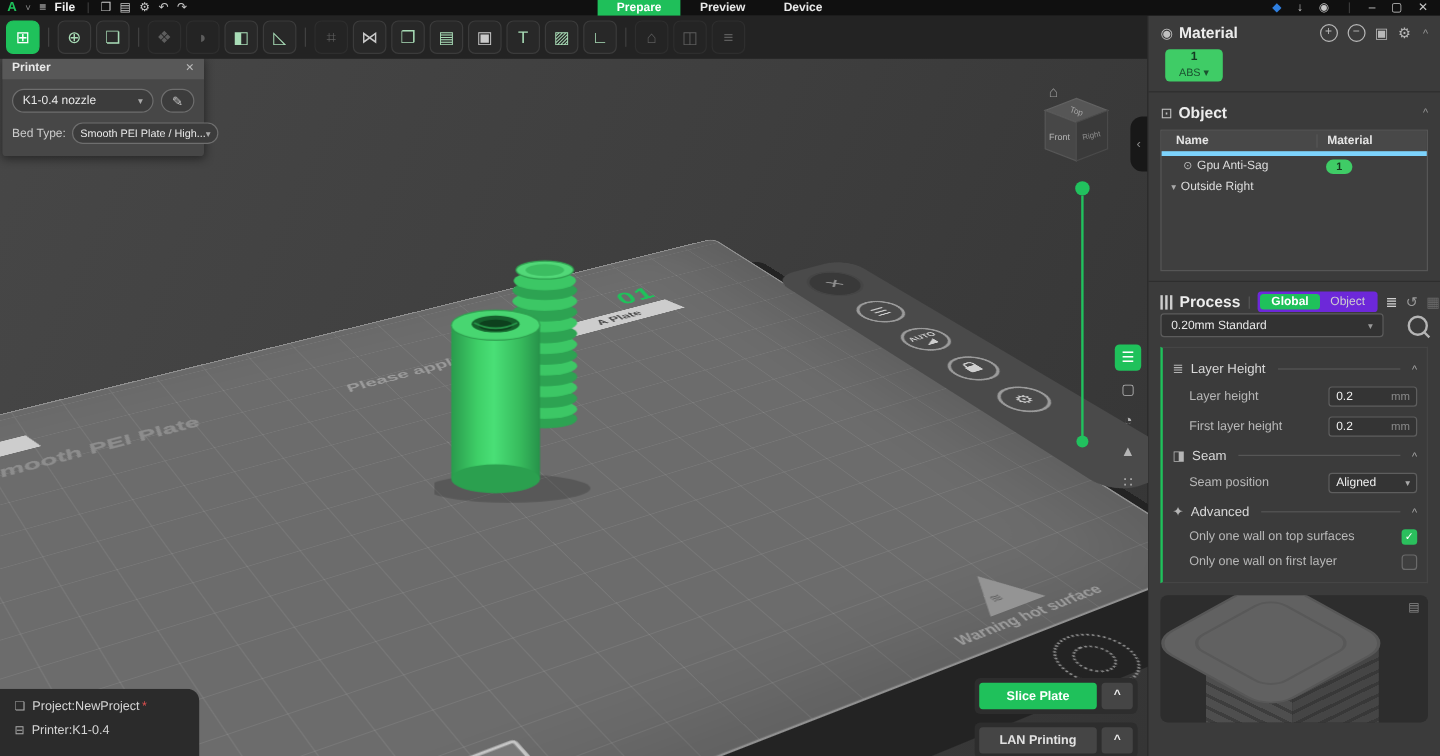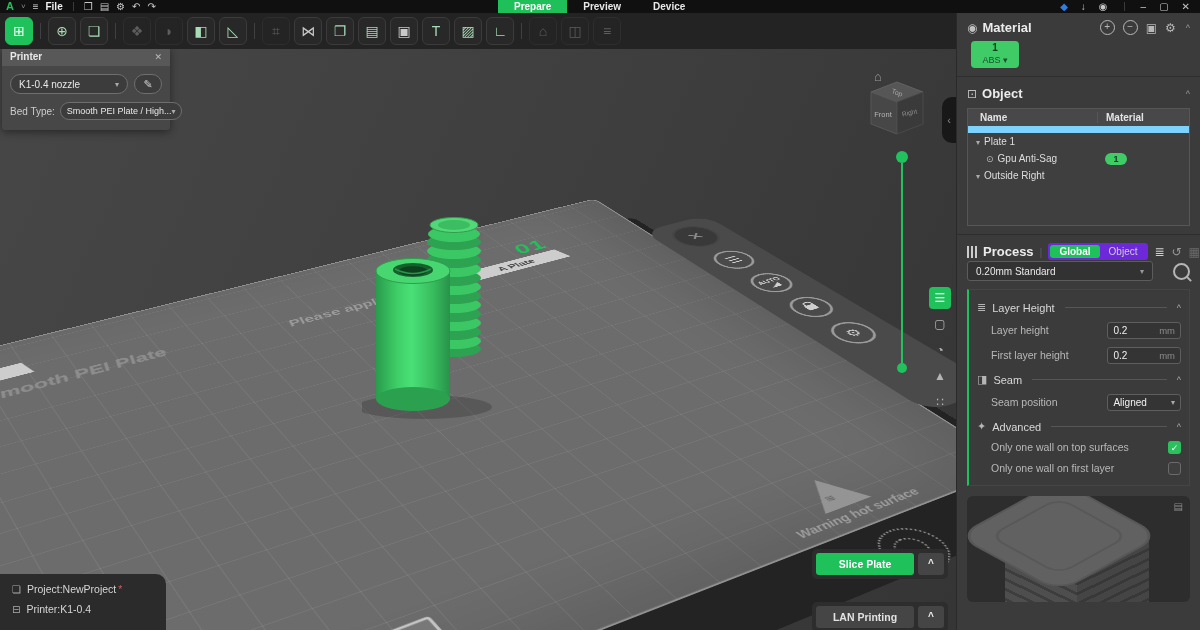--- a/index.html
+++ b/index.html
@@ -81,40 +81,40 @@
   .pp-row2{margin-top:8px;display:flex;align-items:center;gap:5px;}
   .pp-bed-label{font-size:10px;color:#ccc;white-space:nowrap;}
   .pp-select.small{height:18px;font-size:9px;padding:0 6px;}
   
   #status{position:absolute;left:0;top:574px;width:166px;height:56px;background:#2b2b2b;border-radius:0 10px 0 0;padding:9px 12px;box-sizing:border-box;z-index:20;}
   .st-row{display:flex;align-items:center;font-size:10.5px;color:#d5d5d5;margin-bottom:8px;}
   .st-ic{color:#aaa;margin-right:6px;font-size:10px;}
   .st-star{color:#e05050;margin-left:2px;}
   
   .act-group{position:absolute;width:136px;height:30px;background:#2d2d2d;border-radius:5px;padding:4px;box-sizing:border-box;display:flex;gap:4px;z-index:20;}
-  #act1{left:812px;top:549px;}
+  #act1{left:812px;top:565px;}
   #act2{left:812px;top:602px;}
   .act-main{flex:1;border-radius:3px;font-size:10.5px;font-weight:bold;text-align:center;line-height:22px;color:#fff;}
   .act-main.green{background:#1fc15b;}
   .act-main.gray{background:#454545;color:#e2e2e2;}
   .act-caret{width:26px;background:#454545;border-radius:3px;color:#eee;text-align:center;line-height:22px;font-size:10px;font-weight:bold;}
   
   #sidebar{position:absolute;left:956px;top:13px;width:244px;height:617px;background:#3b3b3b;border-left:1px solid #2a2a2a;box-sizing:border-box;color:#d0d0d0;}
   .sec-head1{display:flex;align-items:center;padding:7px 10px 4px;}
   .sec-ic{color:#c0c0c0;font-size:12px;margin-right:5px;}
   .sec-title{font-size:13px;font-weight:bold;color:#ececec;}
   .head-ics{margin-left:auto;display:flex;align-items:center;gap:8px;color:#b8b8b8;font-size:12px;}
   .cir{width:13px;height:13px;border:1px solid #b8b8b8;border-radius:50%;font-size:10px;line-height:11px;text-align:center;}
   .mini-col{font-size:9px;color:#999;margin-left:2px;}
   .mat-chip{margin:2px 0 8px 14px;width:48px;height:27px;background:#3fcc66;border-radius:4px;text-align:center;}
   .mat-chip .n{font-size:10px;font-weight:bold;color:#143a22;line-height:14px;}
   .mat-chip .t{font-size:9px;color:#1b5230;line-height:11px;}
   .divider{height:1px;background:#2e2e2e;margin:2px 0;}
   .obj-table{margin:3px 10px 8px;border:1px solid #565656;height:116px;background:#3f3f3f;font-size:10px;}
-  .ot-hrow{height:17px;background:#484848;border-bottom:7px solid #7dd3fc;display:flex;align-items:center;font-weight:bold;color:#e4e4e4;}
+  .ot-hrow{height:17px;background:#484848;border-bottom:4px solid #7dd3fc;display:flex;align-items:center;font-weight:bold;color:#e4e4e4;}
   .ot-c1{flex:1;padding-left:12px;}
   .ot-c2{width:92px;border-left:1px solid #565656;padding-left:8px;box-sizing:border-box;}
   .ot-row{height:17px;display:flex;align-items:center;color:#dedede;}
   .ot-exp{color:#aaa;font-size:8px;margin-right:4px;}
   .ot-eye{color:#bbb;font-size:9px;margin-right:4px;}
   .ot-ind{padding-left:18px !important;}
   .pill{display:inline-block;min-width:22px;height:12px;background:#3fcc66;border-radius:7px;color:#15371f;font-size:9px;font-weight:bold;text-align:center;line-height:12px;}
   .proc-head{display:flex;align-items:center;gap:6px;padding:6px 10px 0;}
   .sliders{display:flex;gap:2px;align-items:center;}
   .sliders i{display:block;width:2px;height:12px;background:#ccc;}
@@ -385,24 +385,20 @@
       <span class="head-ics">
           <span class="mini-col">^</span>
         </span>
     </div>
     <div class="obj-table">
       <div class="ot-hrow">
         <div class="ot-c1">Name</div>
         <div class="ot-c2">Material</div>
       </div>
       <div class="ot-row">
-        <div class="ot-c1" style="padding-left:8px;"><span class="ot-exp">▾</span><span>Plate 1</span></div>
-        <div class="ot-c2" style="border-left:none;"></div>
-      </div>
-      <div class="ot-row">
         <div class="ot-c1 ot-ind" style="padding-left:8px;"><span class="ot-eye">⊙</span><span>Gpu Anti-Sag</span></div>
         <div class="ot-c2" style="border-left:none;"><span class="pill">1</span></div>
       </div>
       <div class="ot-row">
         <div class="ot-c1" style="padding-left:8px;"><span class="ot-exp">▾</span><span>Outside Right</span></div>
         <div class="ot-c2" style="border-left:none;"></div>
       </div>
     </div>
     <div class="divider"></div>
 

